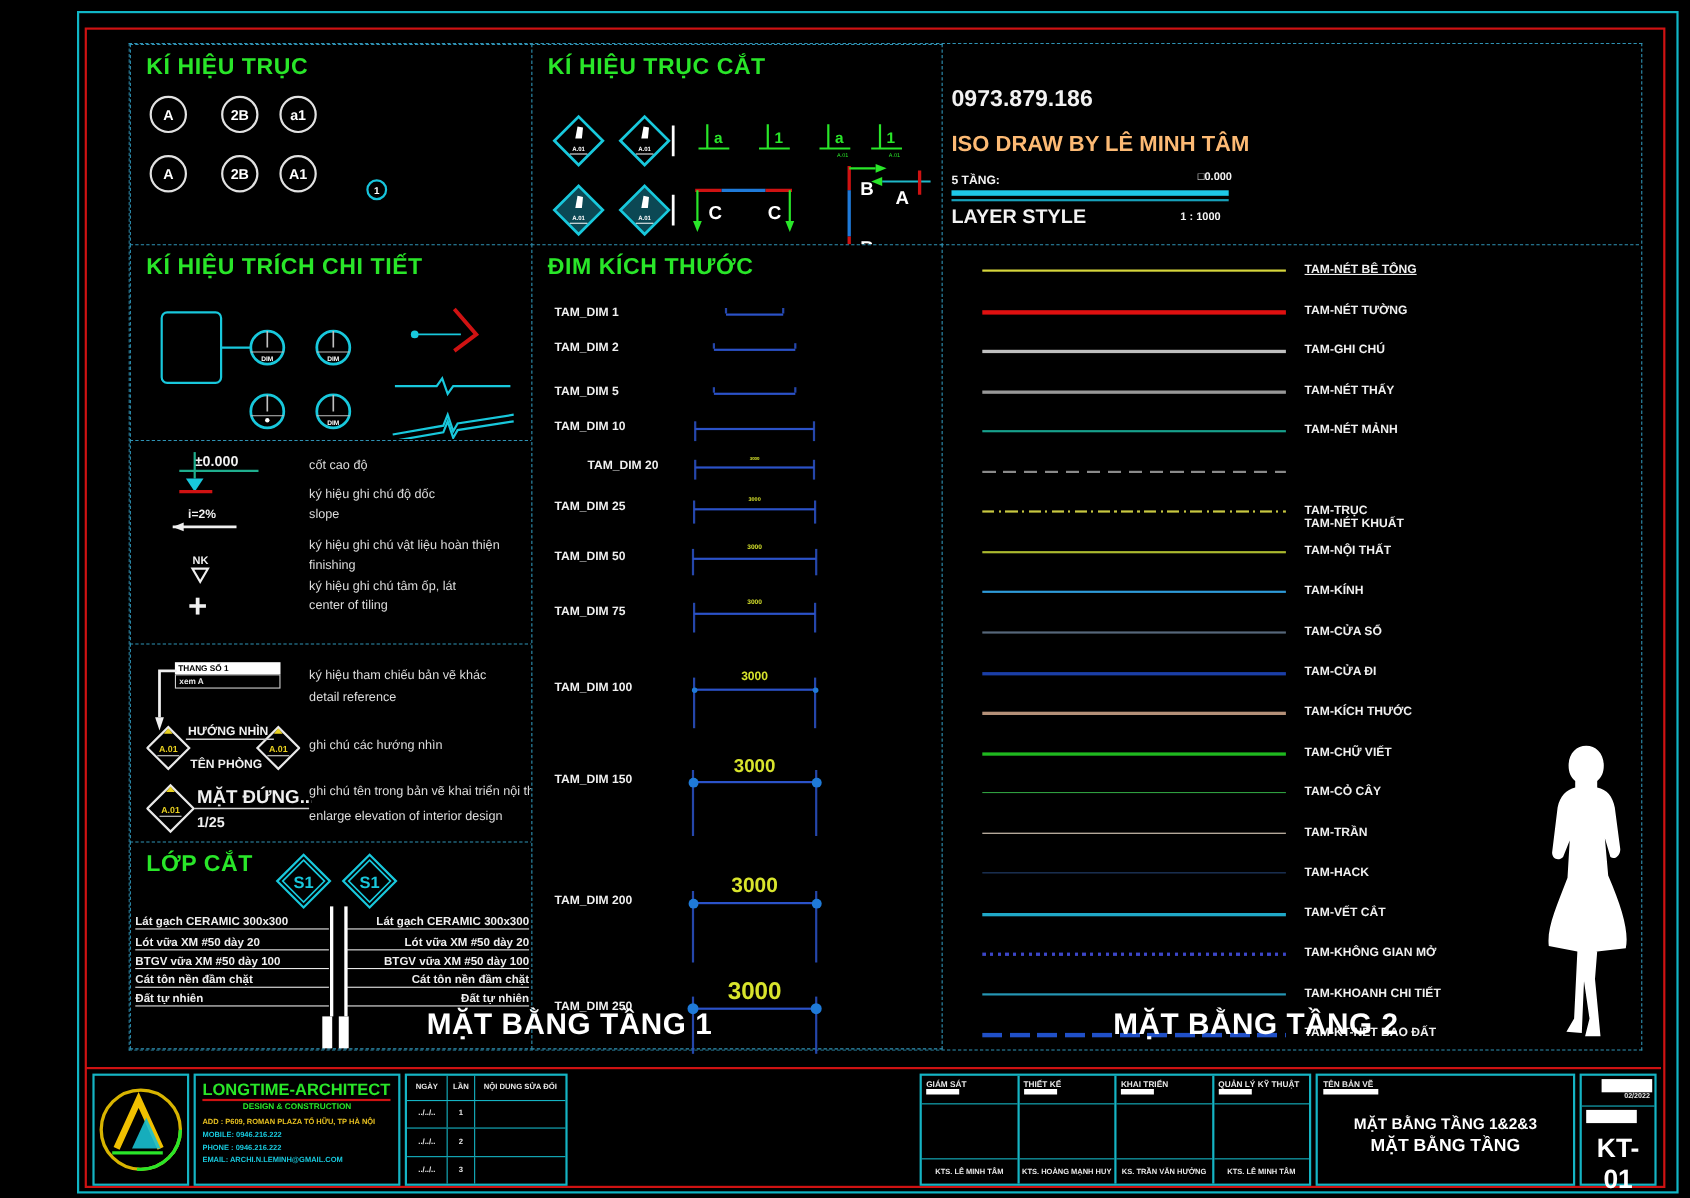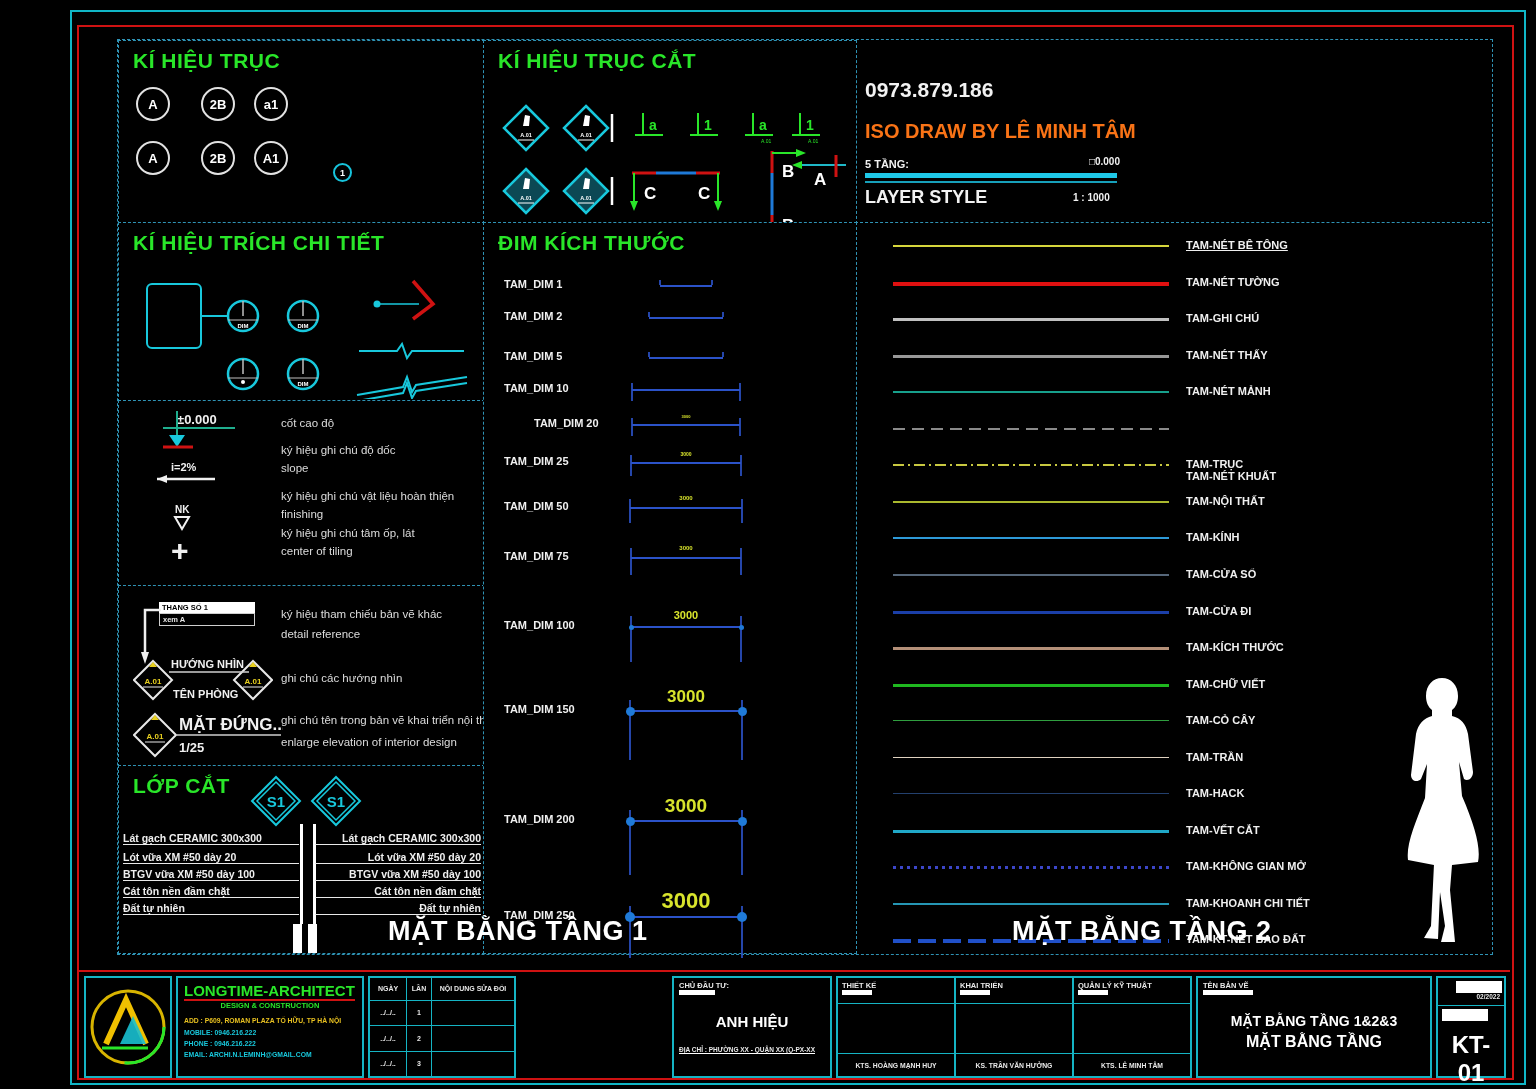--- a/index.html
+++ b/index.html
@@ -14,21 +14,21 @@
   
   .sec{position:absolute;border:1px dashed #2f93b5;background:#000;}
   .sec-title{position:absolute;left:14px;top:8px;font-size:21px;font-weight:bold;color:#29e629;letter-spacing:.5px;white-space:nowrap;}
   
   .axcirc{position:absolute;width:30px;height:30px;border:2px solid #e2e2e2;border-radius:50%;
           display:flex;align-items:center;justify-content:center;font-weight:bold;font-size:13px;color:#fff;}
   .axcirc.mini{width:15px;height:15px;border-color:#17c4dc;font-size:9px;}
   
   .a3iso{position:absolute;right:6px;top:0px;font-size:47px;font-weight:bold;color:#23e523;letter-spacing:1px;}
   .phone{position:absolute;left:10px;top:38px;font-size:21px;font-weight:bold;color:#f2f2f2;}
-  .byline{position:absolute;left:10px;top:80px;font-size:20px;font-weight:bold;color:#f97316;}
+  .byline{position:absolute;left:10px;top:80px;font-size:20px;font-weight:bold;color:#fdba74;}
   .tang{position:absolute;left:10px;top:118px;font-size:11px;font-weight:bold;color:#f2f2f2;}
   .lvl{position:absolute;left:205px;top:116px;width:60px;text-align:right;font-size:10px;font-weight:bold;color:#f2f2f2;}
   .bar1{position:absolute;left:10px;top:133px;width:252px;height:5px;background:#1ec8e8;}
   .bar2{position:absolute;left:10px;top:141px;width:252px;height:2px;background:#17a0ba;}
   .lstyle{position:absolute;left:10px;top:147px;font-size:18px;font-weight:bold;color:#f2f2f2;}
   .scale{position:absolute;left:218px;top:152px;font-size:10px;font-weight:bold;color:#f2f2f2;}
   
   .ntxt{position:absolute;font-size:11.5px;color:#dcdcdc;white-space:nowrap;}
   
   .dimlbl{position:absolute;font-size:11px;font-weight:bold;color:#f0f0f0;white-space:nowrap;}
@@ -483,29 +483,31 @@
         </div>
         <div class="rev-row" style="height: 25px;">
           <div class="rev-c" style="width: 36px; flex: 0 0 auto;">../../..</div>
           <div class="rev-c" style="width: 24px; flex: 0 0 auto;">3</div>
           <div class="rev-c" style="flex: 1 1 0%;"></div>
         </div>
       </div>
   </div>
 
 
-  <div class="tb" style="left:672px;top:976px;width:160px;height:102px;padding:3px 5px;">
-    <div class="tb-lbl">CHỦ ĐẦU TƯ:</div>
-    <div class="swatch" style="width:36px;"></div>
-    <div style="font-size:15px;font-weight:bold;color:#fff;text-align:center;margin-top:18px;">ANH HIỆU</div>
-    <div style="font-size:6.5px;font-weight:bold;color:#e8e8e8;margin-top:16px;border-bottom:1px solid #fff;display:inline-block;">ĐỊA CHỈ : PHƯỜNG XX - QUẬN XX (Q-PX-XX</div>
-  </div>
 
   <div class="tb" style="left:836px;top:976px;width:356px;height:102px;">
     <div class="staff" id="staff-table">
+        <div class="staff-col">
+          <div class="staff-h">
+            <div class="tb-lbl">GIÁM SÁT</div>
+            <div class="swatch" style="width: 30px;"></div>
+          </div>
+          <div class="staff-b"></div>
+          <div class="staff-f">KTS. LÊ MINH TÂM</div>
+        </div>
         <div class="staff-col">
           <div class="staff-h">
             <div class="tb-lbl">THIẾT KẾ</div>
             <div class="swatch" style="width: 30px;"></div>
           </div>
           <div class="staff-b"></div>
           <div class="staff-f">KTS. HOÀNG MẠNH HUY</div>
         </div>
         <div class="staff-col">
           <div class="staff-h">

